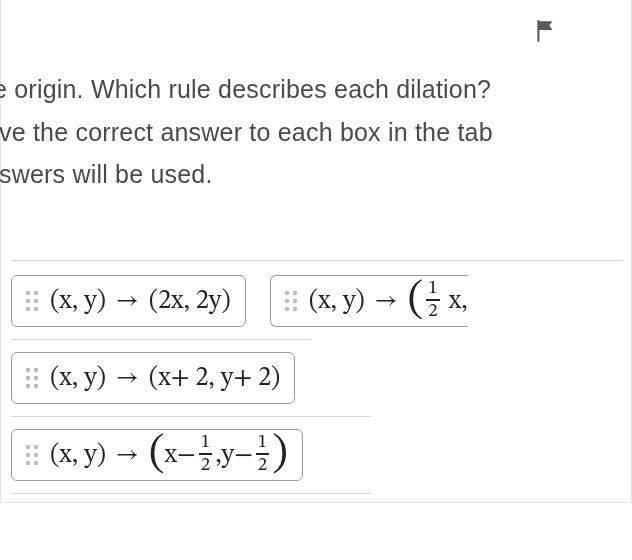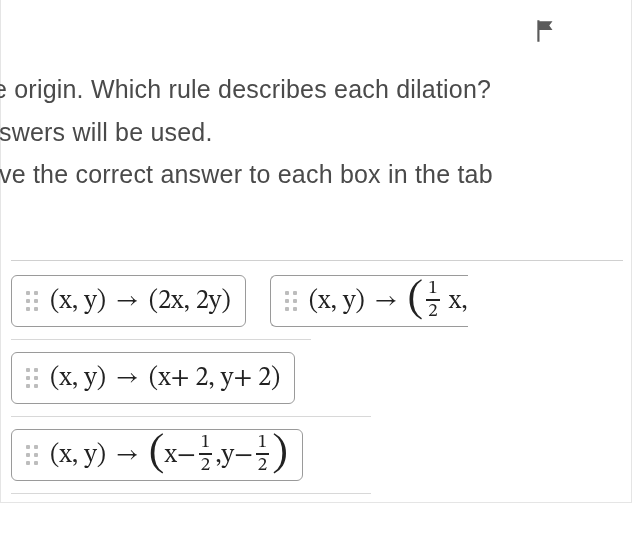--- a/index.html
+++ b/index.html
@@ -127,22 +127,22 @@
 <div class="page">
 
   <div class="flag-wrap">
     <svg class="flag" viewBox="0 0 24 24">
       <path d="M4 2h2v20H4zM6 3h12l-3 4 3 4H6z"></path>
     </svg>
   </div>
 
   <div class="question">
     <div class="qline q1">e origin. Which rule describes each dilation?</div>
+    <div class="qline q2">ve the correct answer to each box in the tab</div>
     <div class="qline q3">swers will be used.</div>
-    <div class="qline q2">ve the correct answer to each box in the tab</div>
   </div>
 
   <div class="answers">
     <hr class="sep">
 
     <div class="row">
 
       <div class="tile">
         <div class="grip">
           <span></span>

